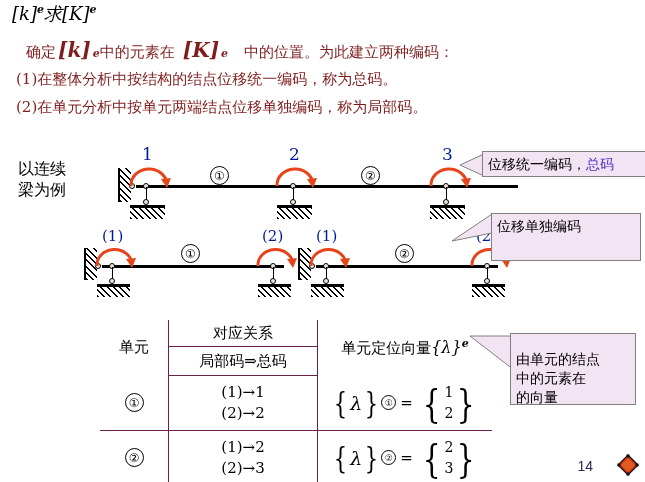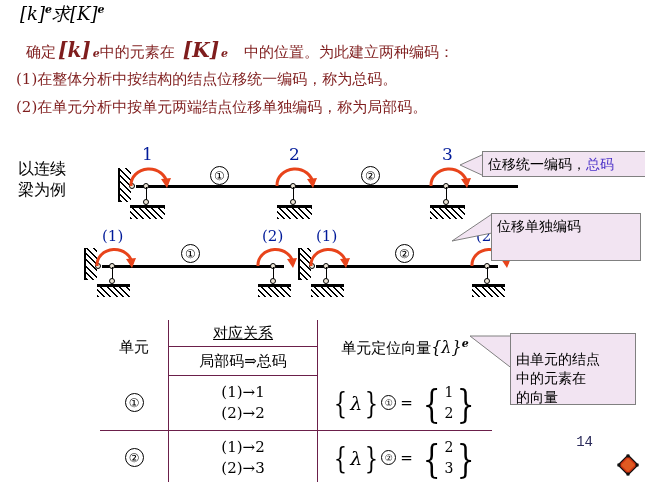--- a/index.html
+++ b/index.html
@@ -17,21 +17,21 @@
     left:8px;top:2px;
     font-size:19px;font-weight:bold;
     color:#3333cc;
     letter-spacing:0px;
     white-space:nowrap;
     display:flex;align-items:flex-start;
   }
   #title .mathpart{
     color:#000;font-weight:normal;font-style:italic;
     font-family:"DejaVu Serif","Liberation Serif",serif;
-    font-size:18px;margin-left:12px;
+    font-size:18px;margin-left:4px;
   }
   .sup-e{
     font-size:11px;font-style:italic;font-weight:bold;
     vertical-align:super;
     font-family:"DejaVu Serif","Liberation Serif",serif;
   }
   
   .btext{
     font-family:"DejaVu Serif","Liberation Serif",serif;
     font-size:15px;color:#7f1d1d;white-space:nowrap;
@@ -120,22 +120,22 @@
     font-size:14px;line-height:21px;
   }
   .supcirc{
     display:inline-flex;align-items:center;justify-content:center;
     width:13px;height:13px;border:1px solid #000;border-radius:50%;
     font-size:9px;vertical-align:super;
     font-family:"DejaVu Serif","Liberation Serif",serif;
   }
   
   #pagenum{
-    right:52px;top:434px;
-    font-family:Liberation Mono, monospace;
+    right:52px;top:458px;
+    font-family:Liberation Sans, sans-serif;
     font-size:14px;color:#2a2a5a;
   }
   #navicon{right:6px;bottom:6px;}
 </style>
 </head>
 <body>
 
 <div class="abs" id="title">
   <span class="mathpart">
     <span>[k]</span><span class="sup-e">e</span><span>求</span><span>[K]</span><span class="sup-e">e</span>
@@ -282,21 +282,21 @@
   <div>由单元的结点</div>
   <div>中的元素在</div>
   <div>的向量</div>
 </div>
 
 <div class="abs" id="tbl">
   <table>
     <tbody>
         <tr>
       <td rowspan="2" class="bdr-r" style="width:68px;">单元</td>
-      <td class="bdr-r bdr-b" style="width:152px;height:24px;text-decoration:underline;">对应关系</td>
+      <td class="bdr-r bdr-b" style="width:152px;height:24px;">对应关系</td>
       <td rowspan="2" style="width:172px;">
         <span>单元定位向量</span><span class="lam" style="font-size:16px">{λ}</span><span class="sup-e">e</span>
       </td>
     </tr>
     <tr>
       <td class="bdr-r bdr-b" style="height:26px;">局部码⇒总码</td>
     </tr>
 
     <tr>
       <td class="bdr-r bdr-b" style="height:52px;">

